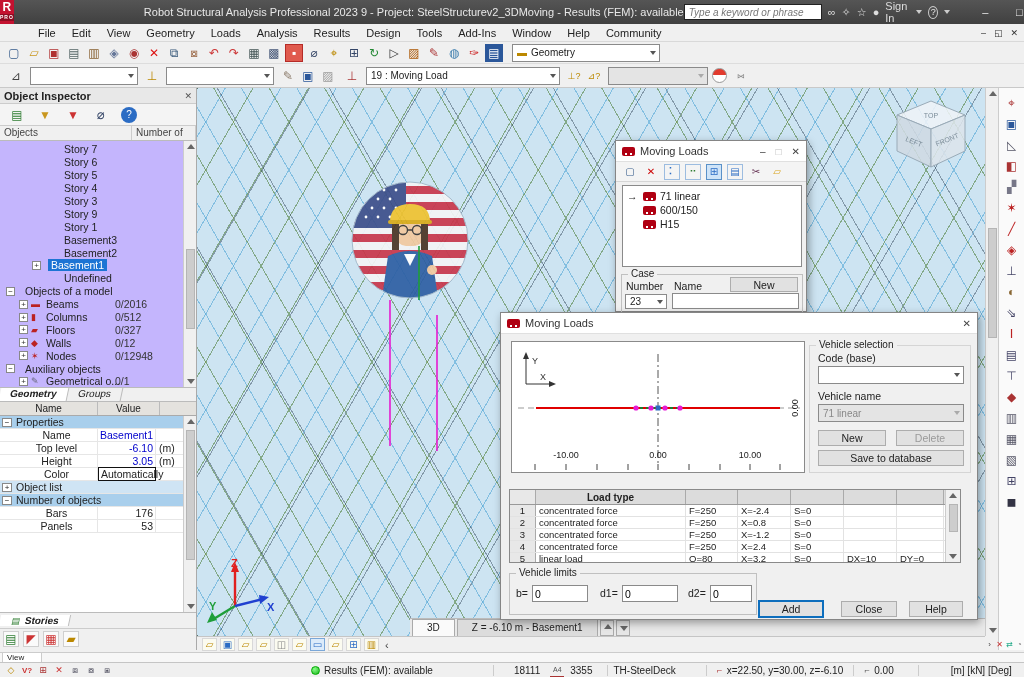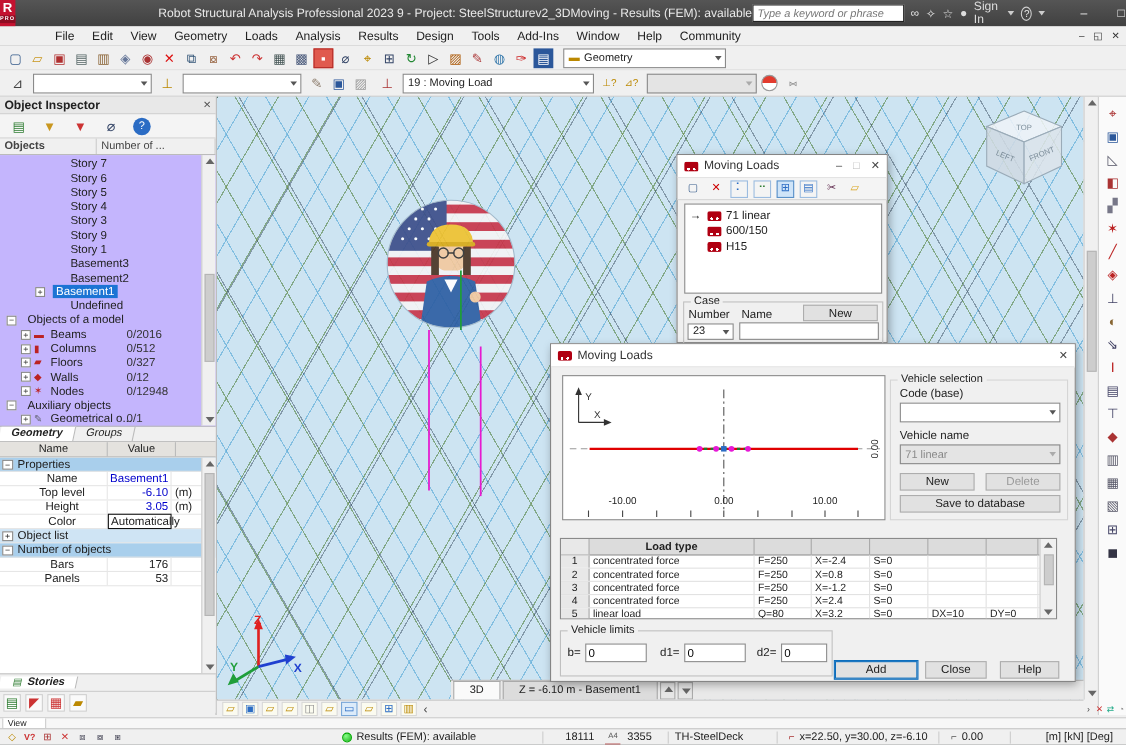--- a/index.html
+++ b/index.html
@@ -155,21 +155,21 @@
       <span class="helpb">?</span>
       <span class="carr" style="border-top-color:#ccc;"></span>
     </div>
     <div class="winbtns">
       <span class="winbtn">–</span>
       <span class="winbtn">□</span>
 
     </div>
   </div>
 
-  <div class="abs menubar" style="padding-left:42px;">
+  <div class="abs menubar" style="padding-left:30px;">
     <div style="display:flex;">
       <span class="menuitem">File</span>
         <span class="menuitem">Edit</span>
         <span class="menuitem">View</span>
         <span class="menuitem">Geometry</span>
         <span class="menuitem">Loads</span>
         <span class="menuitem">Analysis</span>
         <span class="menuitem">Results</span>
         <span class="menuitem">Design</span>
         <span class="menuitem">Tools</span>
@@ -242,21 +242,21 @@
         </span>
       </span>
     <div style="display:flex;">
         <span class="i" style="color:#876">✎</span>
         <span class="i" style="color:#2b579a">▣</span>
         <span class="i" style="color:#9a9a9a">▨</span>
       </div>
     <div style="display:flex;">
         <span class="i" style="color:#a33">⊥</span>
       </div>
-    <span class="combo" style="width:174px;">
+    <span class="combo" style="width:194px;">
         <span>19 : Moving Load</span>
         <span class="arr">
           <span class="carr"></span>
         </span>
       </span>
     <div style="display:flex;">
         <span class="i" style="color:#b80;font-size:9px">⊥?</span>
         <span class="i" style="color:#b80;font-size:9px">⊿?</span>
       </div>
     <span class="combo dis" style="width:100px;">
@@ -421,21 +421,21 @@
     <div class="lptools">
       <div style="display:flex;gap:10px;">
         <span class="i" style="color:#2f7d32">▤</span>
           <span class="i" style="color:#c9971f">▼</span>
           <span class="i" style="color:#c33">▼</span>
           <span class="i" style="color:#346;font-size:13px">⌀</span>
           <span class="i" style="color:#fff;background:#2b6cc4;border-radius:50%;font-size:10px">?</span>
       </div>
     </div>
     <div class="colhdr">
-      <span style="width:88px;font-weight:bold;">Objects</span>
+      <span style="width:132px;">Objects</span>
       <span style="flex:1;">Number of ...</span>
     </div>
     <div class="tree">
       <div>
         <div class="trow" style="padding-left: 45px;">
             <span class="texp"></span>
             <span class="tic"></span>
             <span class="tlbl">Story 7</span>
             <span class="tcnt"></span>
           </div>
@@ -832,21 +832,21 @@
       <span class="leg">Vehicle limits</span>
       <span class="lbl" style="left:6px;top:13px;">b=</span>
       <span class="iptwrap" style="left:22px;top:11px;width:56px;"><input class="ipt" value="0" style=""></span>
       <span class="lbl" style="left:90px;top:13px;">d1=</span>
       <span class="iptwrap" style="left:112px;top:11px;width:56px;"><input class="ipt" value="0" style=""></span>
       <span class="lbl" style="left:178px;top:13px;">d2=</span>
       <span class="iptwrap" style="left:200px;top:11px;width:42px;"><input class="ipt" value="0" style=""></span>
     </div>
 
 
-    <span class="btn def" style="position:absolute;left:258px;top:288px;width:75px;height:16px;">Add</span>
+    <span class="btn def" style="position:absolute;left:258px;top:288px;width:64px;height:16px;">Add</span>
     <span class="btn" style="position:absolute;left:340px;top:288px;width:56px;height:16px;">Close</span>
     <span class="btn" style="position:absolute;left:408px;top:288px;width:54px;height:16px;">Help</span>
   </div>
 
   <div class="abs viewrow">
     <span class="viewtab">View</span>
   </div>
 
   <div class="abs statusbar">
     <div style="display:flex;gap:2px;padding-left:4px;">

